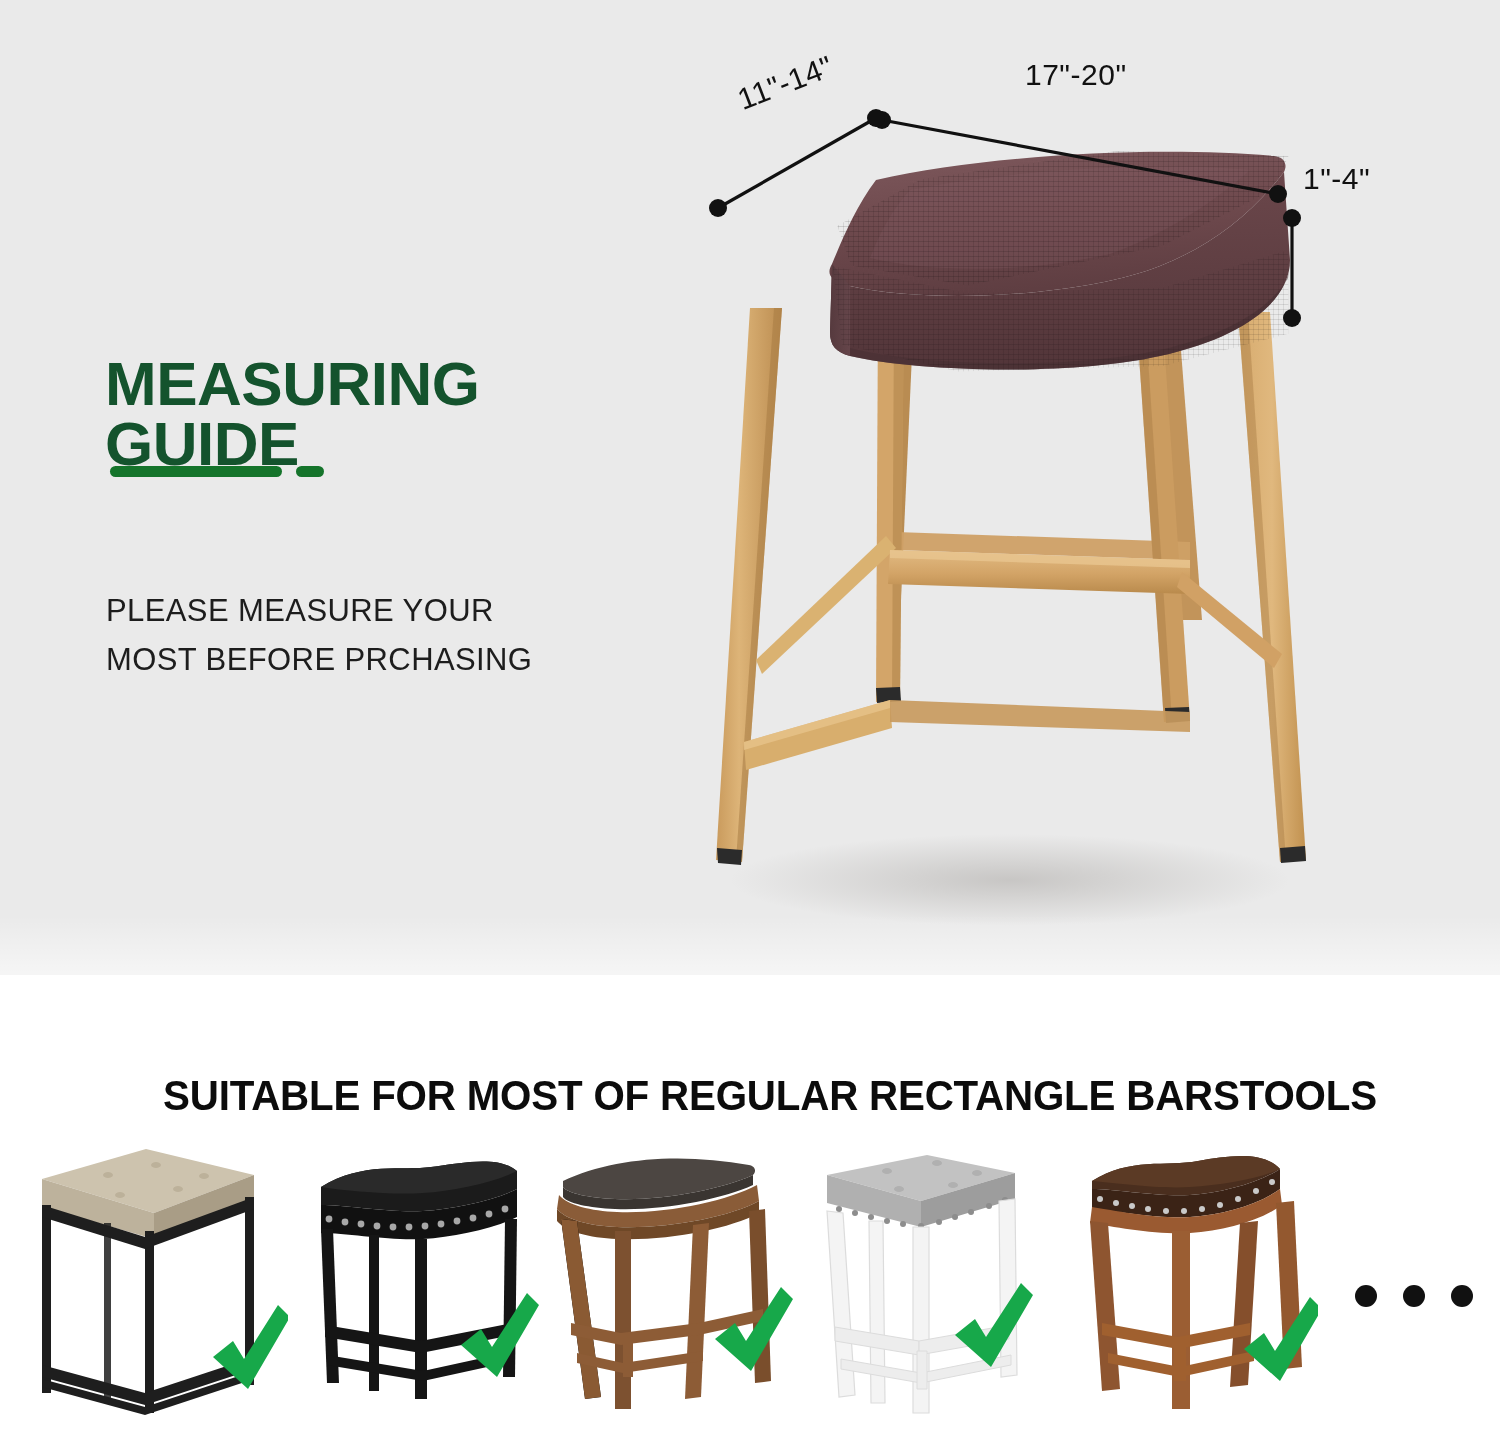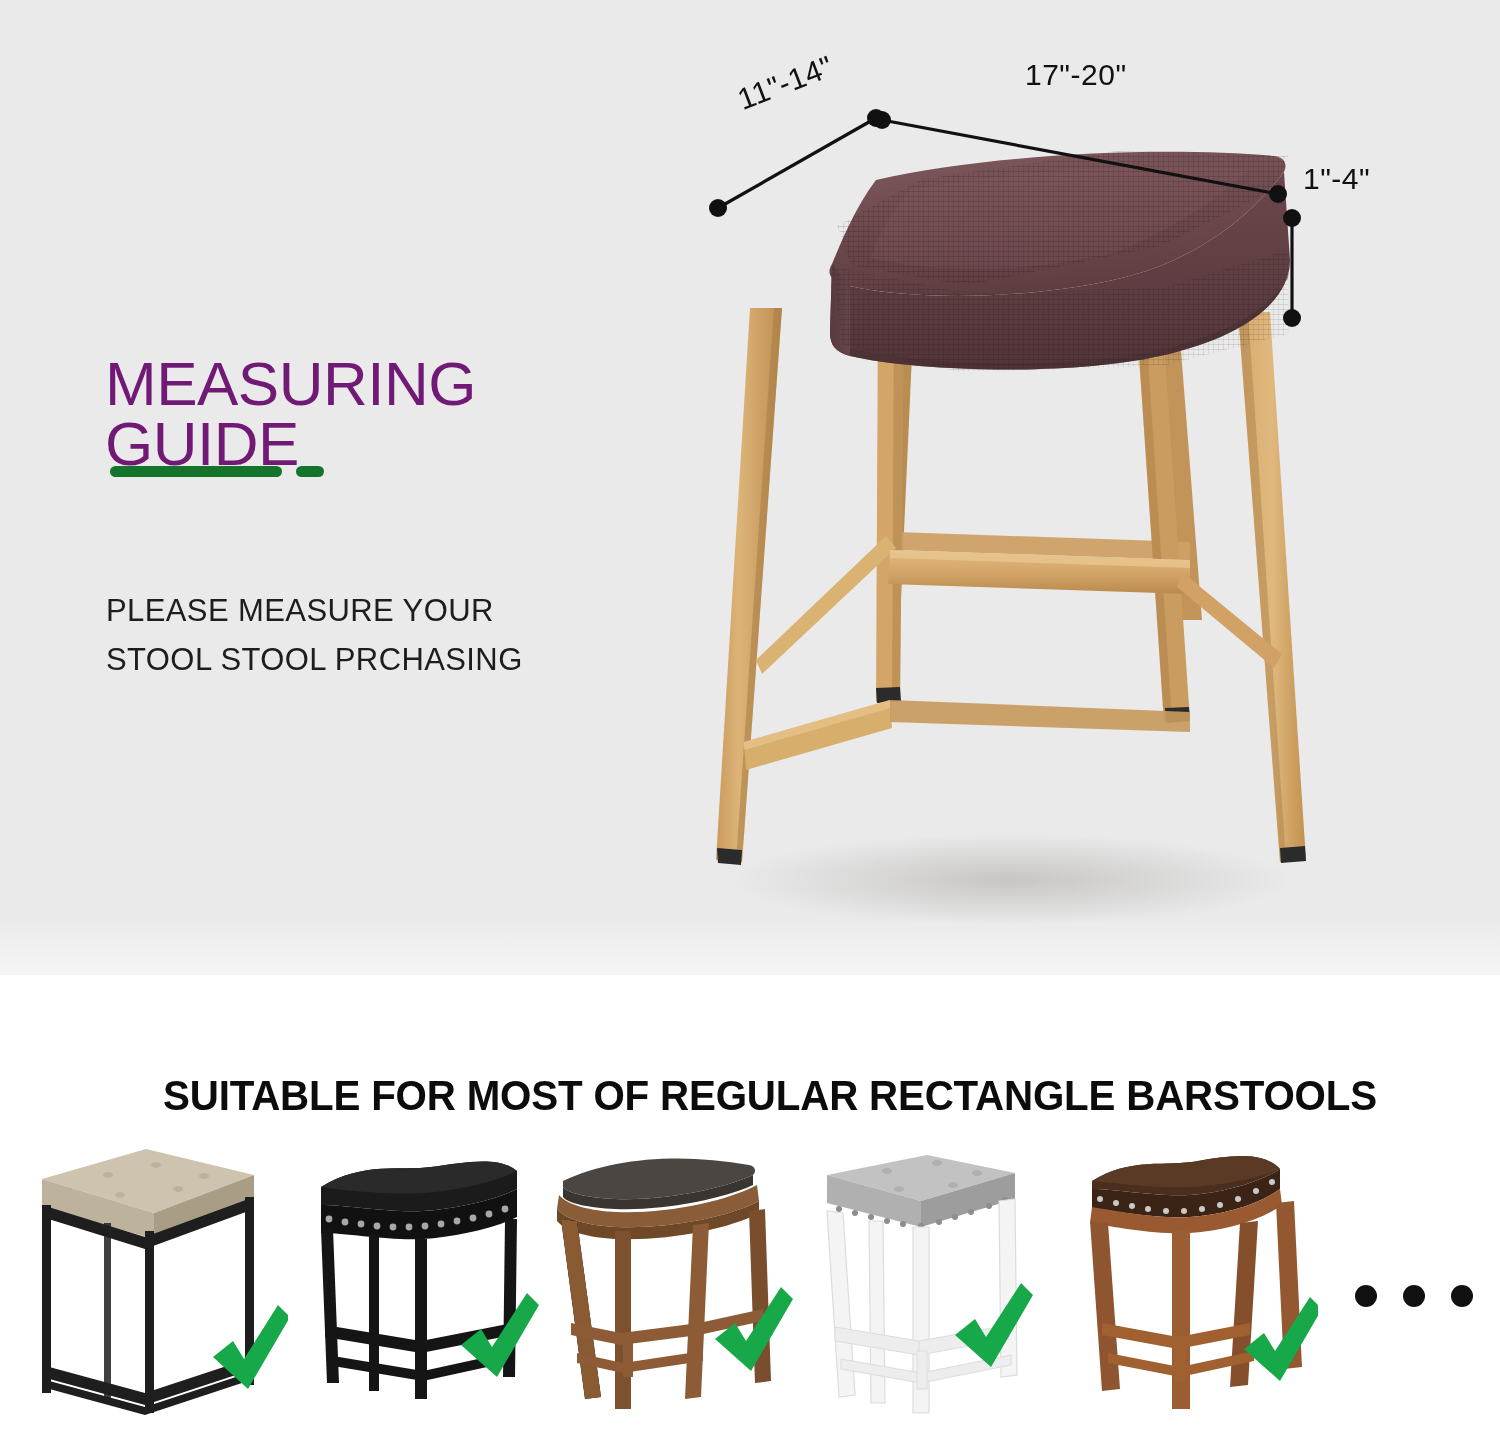--- a/index.html
+++ b/index.html
@@ -19,22 +19,22 @@
     overflow:hidden;
   }
   .top-panel::after{
     content:"";position:absolute;left:0;right:0;bottom:0;height:60px;
     background:linear-gradient(to bottom,rgba(255,255,255,0),rgba(255,255,255,.55));
   }
 
   
   .headline{
     position:absolute;left:105px;top:312px;
-    font-size:62px;font-weight:normal;line-height:.98;
-    letter-spacing:-.5px;color:#701a75;
+    font-size:62px;font-weight:bold;line-height:.98;
+    letter-spacing:-.5px;color:#14532d;
     white-space:pre-line;
   }
   .accent-wrap{position:absolute;left:110px;top:466px;width:230px;height:12px;}
   .accent-bar{
     position:absolute;left:0;top:0;width:172px;height:11px;
     background:#15742b;border-radius:6px;
   }
   .accent-dot{
     position:absolute;left:186px;top:0;width:28px;height:11px;
     background:#15742b;border-radius:6px;
@@ -106,21 +106,21 @@
 
     <h1 class="headline">MEASURING
 GUIDE</h1>
 
     <div class="accent-wrap">
       <span class="accent-bar"></span>
       <span class="accent-dot"></span>
     </div>
 
     <p class="subline">PLEASE MEASURE YOUR
-STOOL STOOL PRCHASING</p>
+MOST BEFORE PRCHASING</p>
 
     <div class="stool">
       <svg width="640" height="890" viewBox="0 0 640 890">
         <defs>
           <linearGradient id="woodL" x1="0" y1="0" x2="1" y2="0">
             <stop offset="0" stop-color="#c99a5c"></stop>
             <stop offset=".35" stop-color="#ddb478"></stop>
             <stop offset="1" stop-color="#bc8d51"></stop>
           </linearGradient>
           <linearGradient id="woodR" x1="0" y1="0" x2="1" y2="0">

